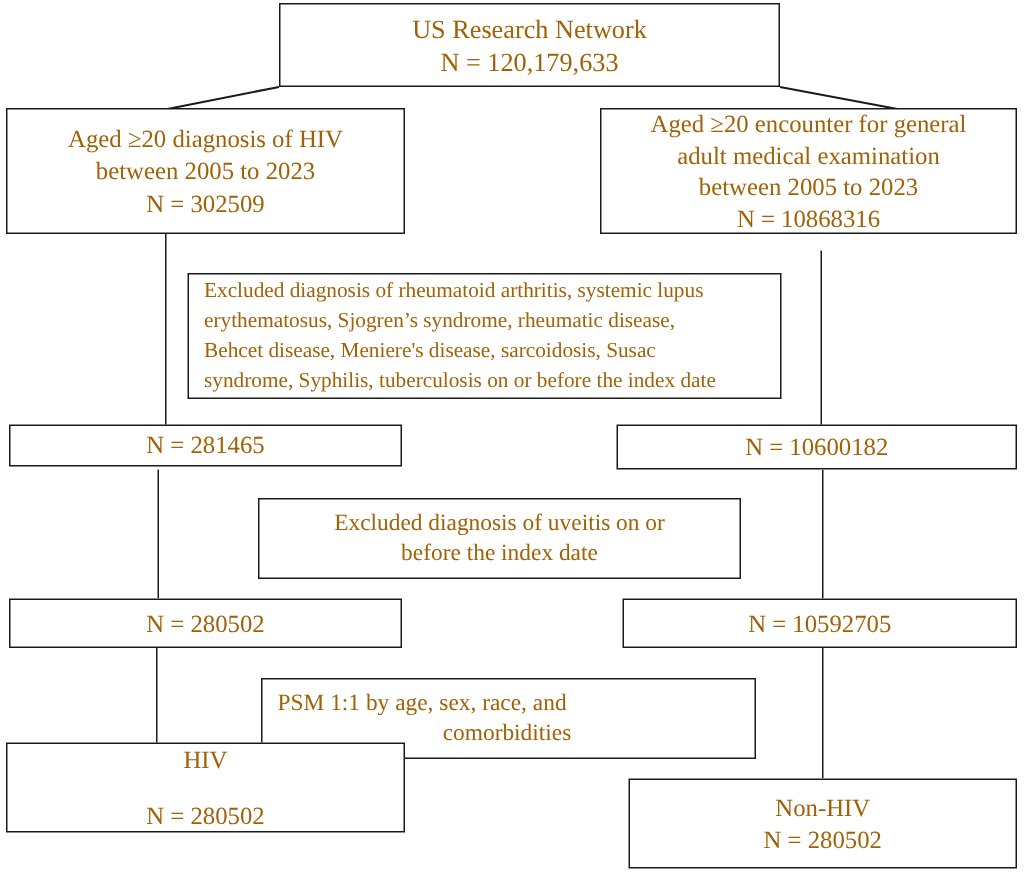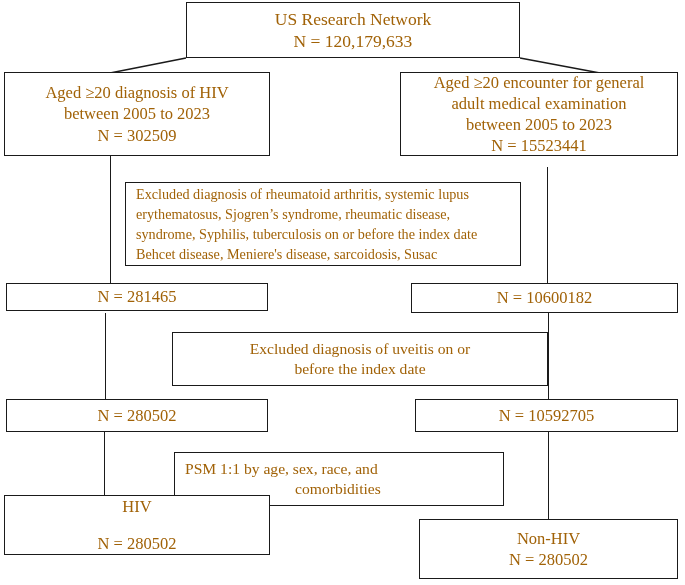--- a/index.html
+++ b/index.html
@@ -85,39 +85,39 @@
   <div class="box center f16" style="left:4px; top:72px; width:266px; height:84px;">
     <span class="line">Aged ≥20 diagnosis of HIV</span>
     <span class="line">between 2005 to 2023</span>
     <span class="line">N = 302509</span>
   </div>
 
   <div class="box center f16" style="left:400px; top:72px; width:278px; height:84px;">
     <span class="line">Aged ≥20 encounter for general</span>
     <span class="line">adult medical examination</span>
     <span class="line">between 2005 to 2023</span>
-    <span class="line">N = 15523441</span>
+    <span class="line">N = 10868316</span>
   </div>
 
   <div class="box left-al f14" style="left:125px; top:182px; width:396px; height:84px;">
     <span class="line">Excluded diagnosis of rheumatoid arthritis, systemic lupus</span>
     <span class="line">erythematosus, Sjogren’s syndrome, rheumatic disease,</span>
+    <span class="line">Behcet disease, Meniere's disease, sarcoidosis, Susac</span>
     <span class="line">syndrome, Syphilis, tuberculosis on or before the index date</span>
-    <span class="line">Behcet disease, Meniere's disease, sarcoidosis, Susac</span>
   </div>
 
   <div class="box center f16" style="left:6px; top:283px; width:262px; height:28px;">
     <span class="line">N = 281465</span>
   </div>
 
   <div class="box center f16" style="left:411px; top:283px; width:267px; height:30px;justify-content:center;">
     <span class="line">N = 10600182</span>
   </div>
 
-  <div class="box center f155" style="left:172px; top:332px; width:376px; height:54px;">
+  <div class="box center f155" style="left:172px; top:332px; width:322px; height:54px;">
     <span class="line">Excluded diagnosis of uveitis on or</span>
     <span class="line">before the index date</span>
   </div>
 
   <div class="box center f16" style="left:6px; top:399px; width:262px; height:33px;">
     <span class="line">N = 280502</span>
   </div>
 
   <div class="box center f16" style="left:415px; top:399px; width:263px; height:33px;">
     <span class="line">N = 10592705</span>

